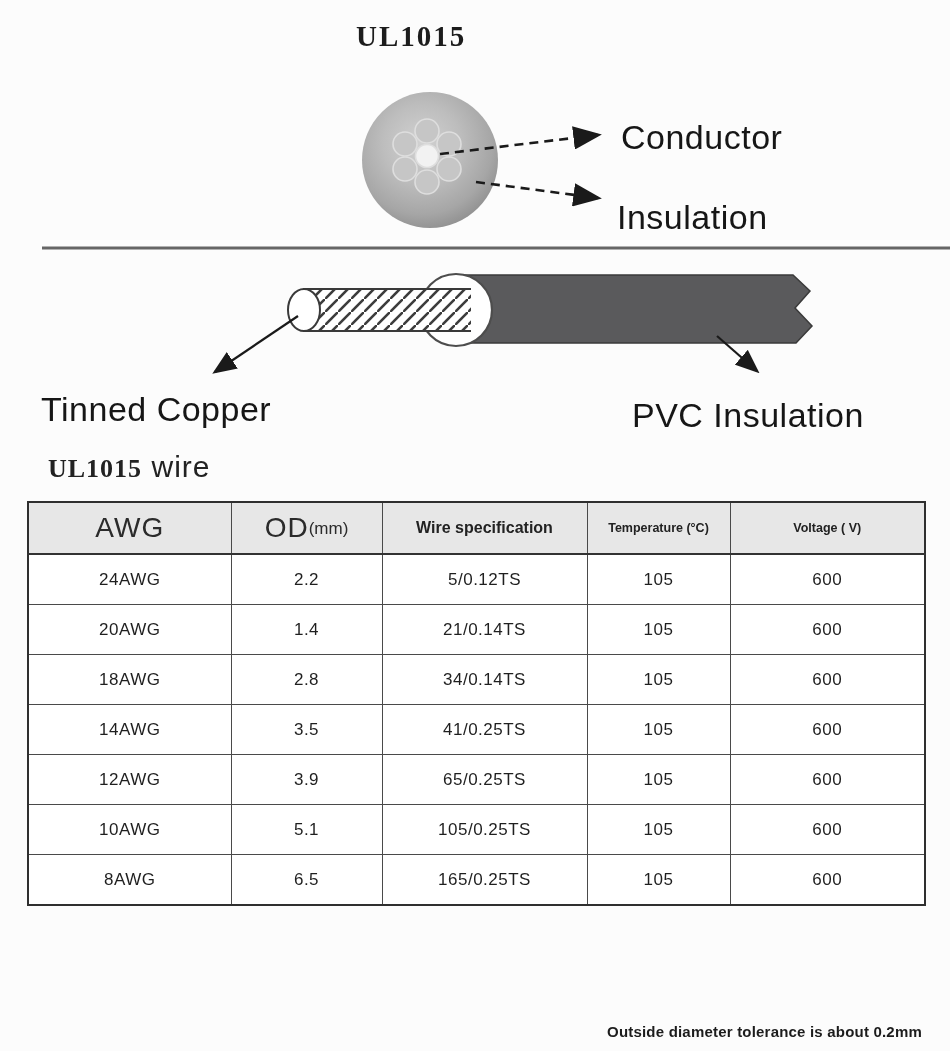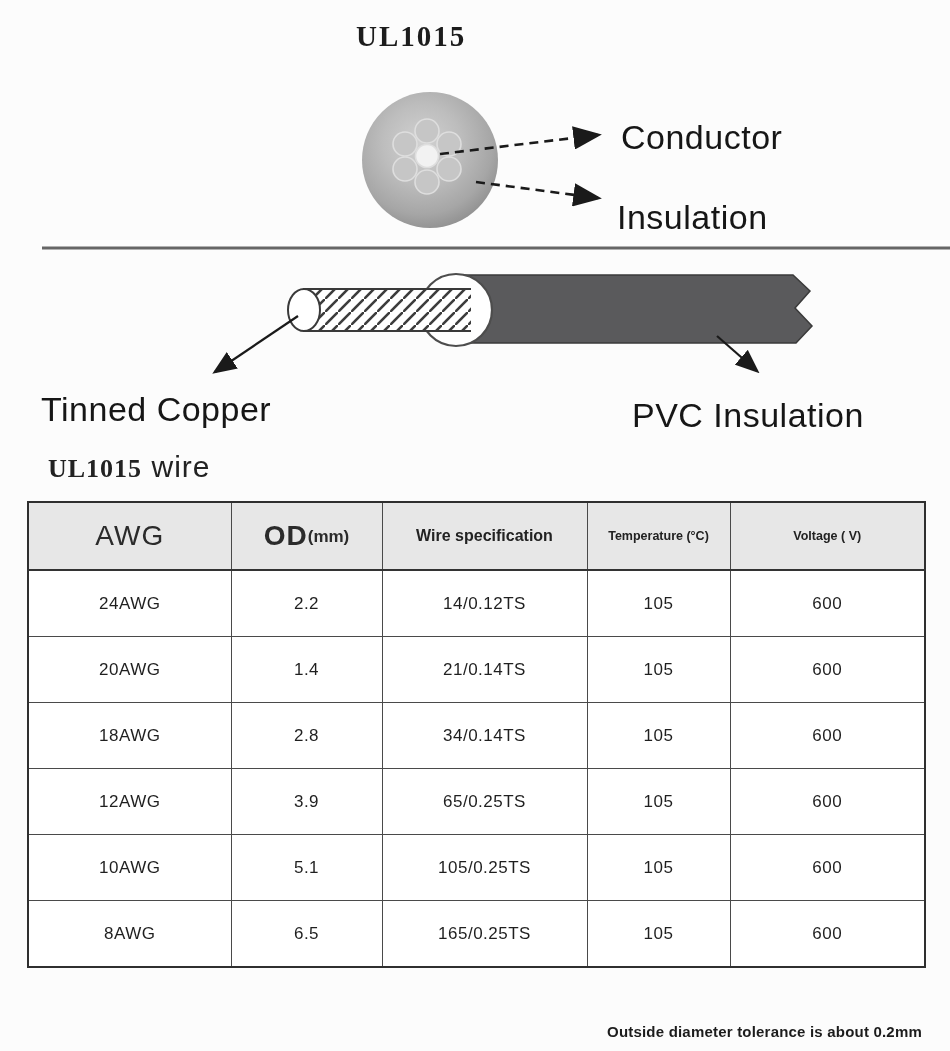--- a/index.html
+++ b/index.html
@@ -16,27 +16,27 @@
   .subtitle-wrap{left:0;top:450px;width:880px;text-align:left;padding-left:48px;}
   .subtitle-serif{font-family:"Liberation Serif",serif;font-size:26px;font-weight:700;letter-spacing:1px;color:#222;}
   .subtitle-sans{font-size:30px;color:#222;letter-spacing:1px;}
   
   .spec-table{
     position:absolute;left:27px;top:501px;width:897px;
     border-collapse:collapse;table-layout:fixed;background:#fff;
   }
   .spec-table th,.spec-table td{
     border:1.5px solid #4a4a4a;text-align:center;vertical-align:middle;
-    padding:8px;overflow:hidden;white-space:nowrap;
+    padding:0;overflow:hidden;white-space:nowrap;
   }
   .spec-table{border:2.5px solid #2f2f2f;}
   .spec-table th{background:#e7e7e7;height:50px;border-bottom:2px solid #333;}
   .spec-table td{height:49px;font-size:17px;color:#1f1f1f;letter-spacing:0.5px;}
   th.h-awg{font-size:28px;font-weight:400;color:#2b2b2b;letter-spacing:1px;}
-  th.h-od{font-weight:700;color:#2b2b2b;}
+  th.h-od{font-weight:400;color:#2b2b2b;}
   th.h-od .od-main{font-size:28px;letter-spacing:1px;}
   th.h-od .od-unit{font-size:17px;position:relative;top:-3px;}
   th.h-spec{font-size:16px;font-weight:700;color:#222;}
   th.h-small{font-size:12.5px;font-weight:700;color:#222;}
   .footnote{
     right:28px;top:1023px;font-size:15px;font-weight:700;color:#1c1c1c;letter-spacing:0.2px;
   }
 </style>
 </head>
 <body>
@@ -116,35 +116,42 @@
       <th class="h-od"><span class="od-main">OD</span><span class="od-unit">(mm)</span></th>
       <th class="h-spec">Wire specification</th>
       <th class="h-small">Temperature (°C)</th>
       <th class="h-small">Voltage ( V)</th>
     </tr>
   </thead>
   <tbody id="spec-tbody">
       <tr>
         <td>24AWG</td>
         <td>2.2</td>
-        <td>14/0.12TS</td>
+        <td>5/0.12TS</td>
         <td>105</td>
         <td>600</td>
       </tr>
       <tr>
         <td>20AWG</td>
         <td>1.4</td>
         <td>21/0.14TS</td>
         <td>105</td>
         <td>600</td>
       </tr>
       <tr>
         <td>18AWG</td>
         <td>2.8</td>
         <td>34/0.14TS</td>
+        <td>105</td>
+        <td>600</td>
+      </tr>
+      <tr>
+        <td>14AWG</td>
+        <td>3.5</td>
+        <td>41/0.25TS</td>
         <td>105</td>
         <td>600</td>
       </tr>
       <tr>
         <td>12AWG</td>
         <td>3.9</td>
         <td>65/0.25TS</td>
         <td>105</td>
         <td>600</td>
       </tr>

